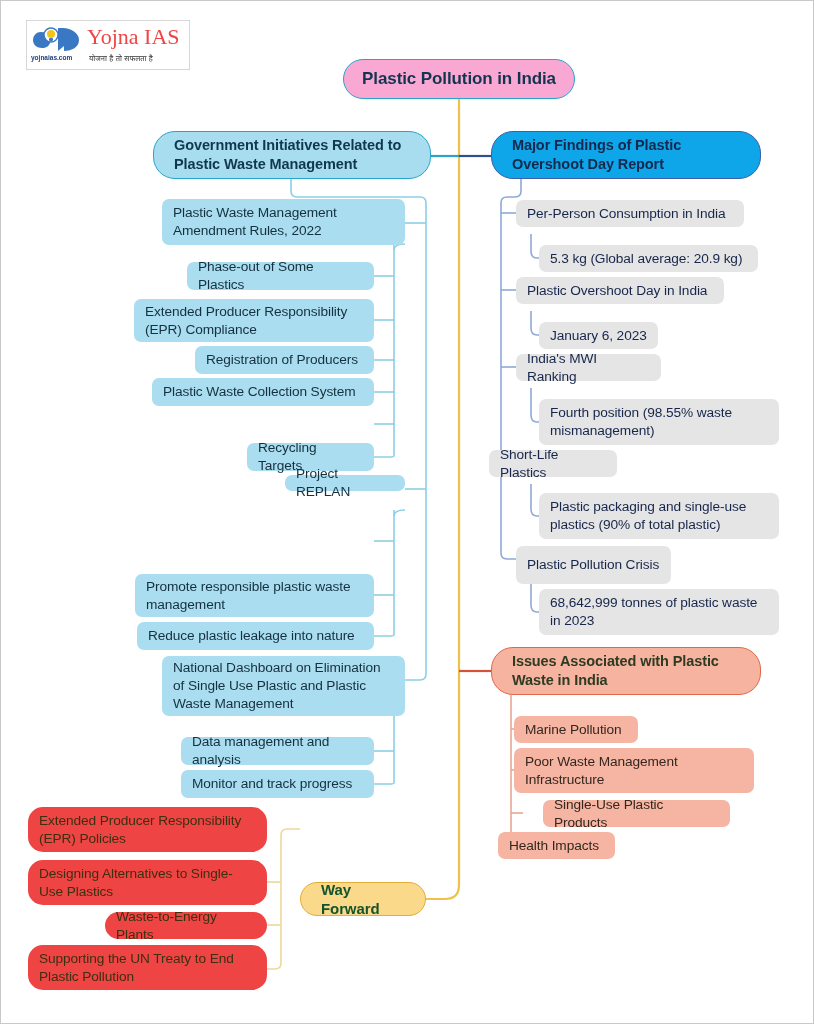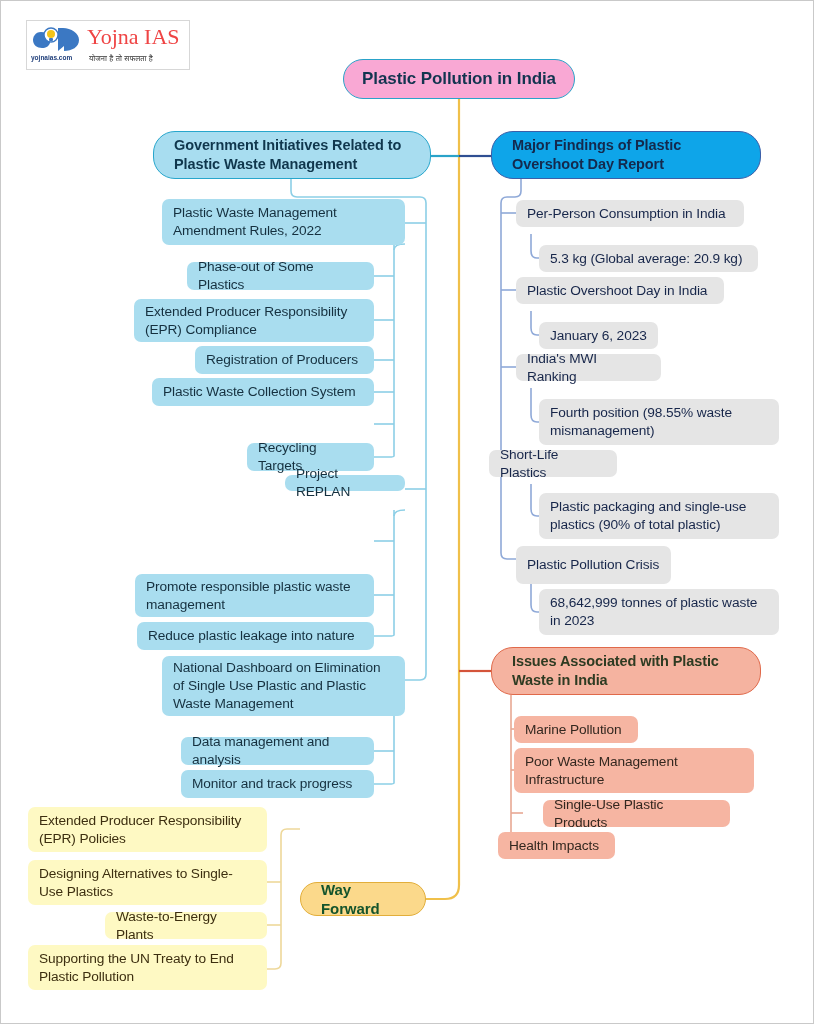--- a/index.html
+++ b/index.html
@@ -55,21 +55,21 @@
     border-radius:18px;color:#14542c;
     font-size:15px;font-weight:700;padding:0 20px;
     justify-content:center;
   }
 
   
   .leaf{border-radius:7px;font-size:13.7px;padding:0 11px;}
   .leaf-cyan  {background:#a9ddef;color:#15303f;}
   .leaf-blue  {background:#e5e5e5;color:#17264a;}
   .leaf-salmon{background:#f6b5a2;color:#33271f;}
-  .leaf-gold  {background:#fef9c3;color:#3d2f10;}
+  .leaf-gold  {background:#ef4444;color:#3d2f10;border-radius:15px;}
 
   
   #logo{
     position:absolute;left:25px;top:19px;width:164px;height:50px;
     background:#ffffff;border:1px solid #d7d7d7;
     box-sizing:border-box;overflow:hidden;
   }
   #logo .lg-brand{
     position:absolute;left:60px;top:3px;
     font-family:"Liberation Serif","DejaVu Serif",serif;

